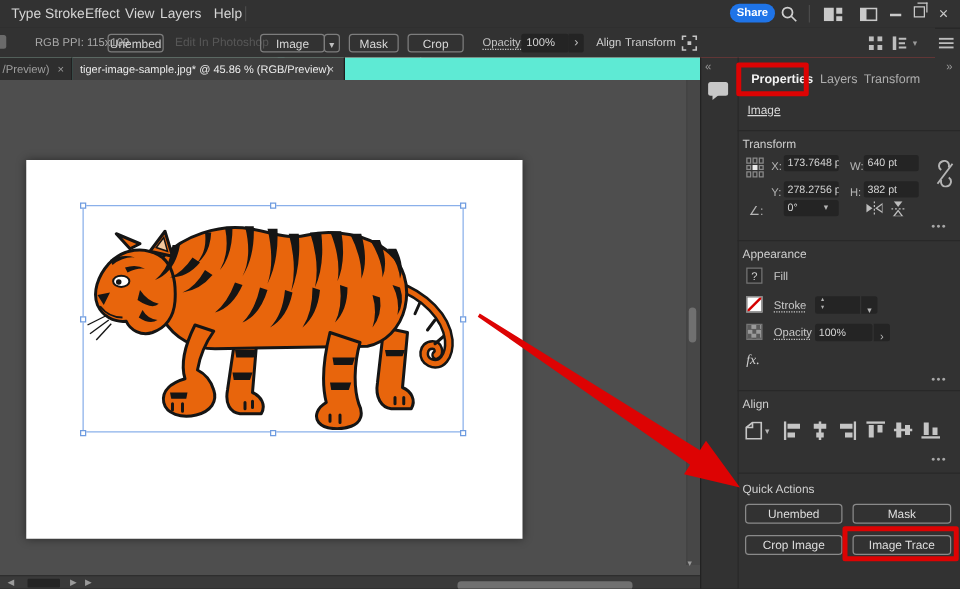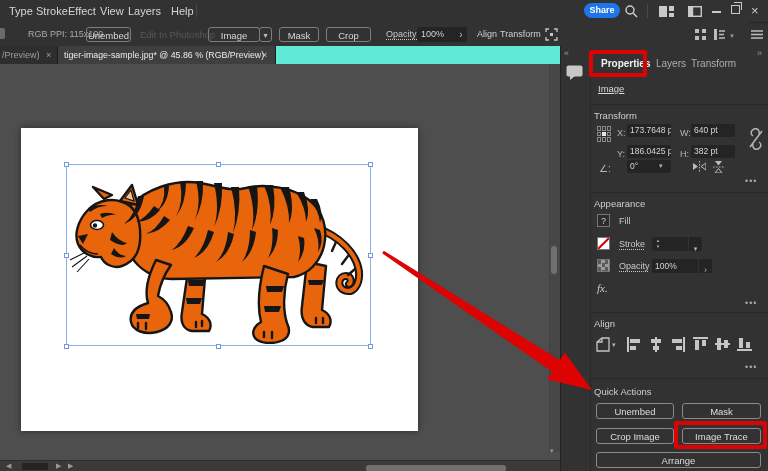--- a/index.html
+++ b/index.html
@@ -278,21 +278,21 @@
       <span style="border:1px solid #8a8a8a"></span>
         <span style="border:1px solid #8a8a8a"></span>
         <span style="border:1px solid #8a8a8a"></span>
     </div>
 
     <span class="pn-label" style="left:56px;top:82px">X:</span>
     <div class="pn-field" style="left:66px;top:78px;width:44px;height:13px">173.7648 p</div>
     <span class="pn-label" style="left:119px;top:82px">W:</span>
     <div class="pn-field" style="left:130px;top:78px;width:44px;height:13px">640 pt</div>
     <span class="pn-label" style="left:56px;top:103px">Y:</span>
-    <div class="pn-field" style="left:66px;top:99px;width:44px;height:13px">186.0425 p</div>
+    <div class="pn-field" style="left:66px;top:99px;width:44px;height:13px">278.2756 p</div>
     <span class="pn-label" style="left:119px;top:103px">H:</span>
     <div class="pn-field" style="left:130px;top:99px;width:44px;height:13px">382 pt</div>
 
     <svg class="icon-svg" style="position:absolute;left:188px;top:82px" width="14" height="22" viewBox="0 0 14 22">
       <path d="M4,8 C1,6 2,2 5,1 C8,0 11,2 10,6" fill="none" stroke="#b5b5b5" stroke-width="1.5"></path>
       <path d="M10,14 C13,16 12,20 9,21 C6,22 3,20 4,16" fill="none" stroke="#b5b5b5" stroke-width="1.5"></path>
       <line x1="1" y1="19" x2="13" y2="3" stroke="#b5b5b5" stroke-width="1.5"></line>
     </svg>
 
     <span class="pn-label" style="left:38px;top:117px;font-size:10px">∠:</span>
@@ -380,21 +380,20 @@
         <rect x="9" y="5" width="4" height="6" fill="#c5c5c5"></rect>
     </svg>
     <span class="dots" style="left:184px;top:316px">•••</span>
     <div class="pn-divider" style="top:332px"></div>
 
     <span class="pn-title" style="left:33px;top:340px">Quick Actions</span>
     <span class="qa-btn" style="left:35px;top:357px;width:78px">Unembed</span>
     <span class="qa-btn" style="left:121px;top:357px;width:79px">Mask</span>
     <span class="qa-btn" style="left:35px;top:382px;width:78px">Crop Image</span>
     <span class="qa-btn" style="left:121px;top:382px;width:79px">Image Trace</span>
-    <span class="qa-btn" style="left:35px;top:406px;width:165px">Arrange</span>
   </div>
 
   <div class="red-box" style="left:589px;top:50px;width:58px;height:27px"></div>
   <div class="red-box" style="left:674px;top:421px;width:93px;height:28px"></div>
   <svg class="overlay-svg" width="768" height="471" viewBox="0 0 768 471">
     <polygon points="383.8,250.7 559.9,360.2 564.8,352.6 592,390 547.2,379.4 552.1,371.8 382.2,253.3" fill="#dd0303"></polygon>
   </svg>
 
 </div>
 

